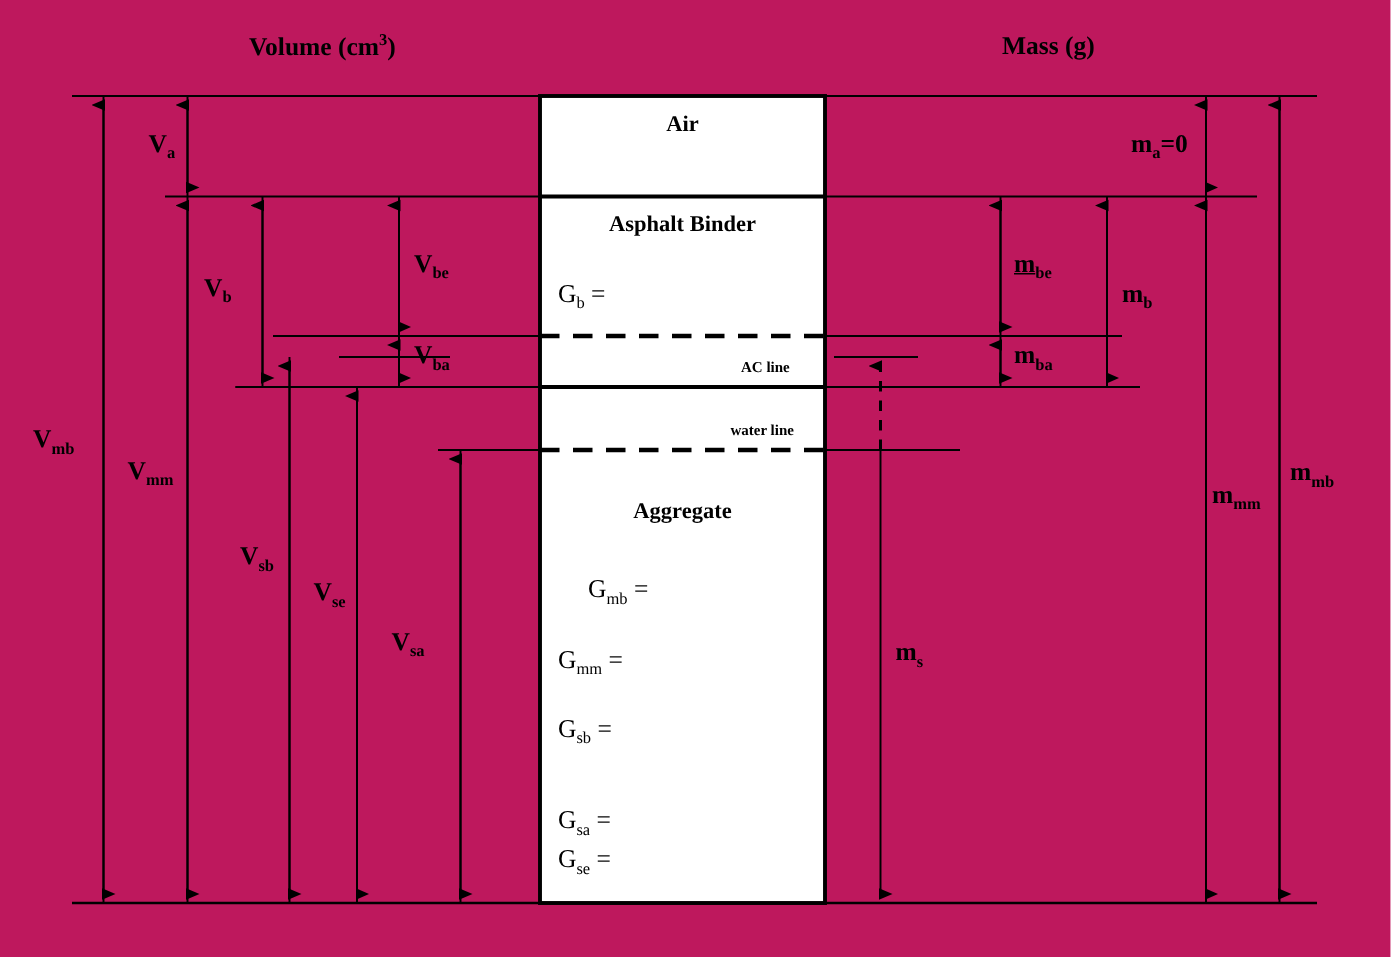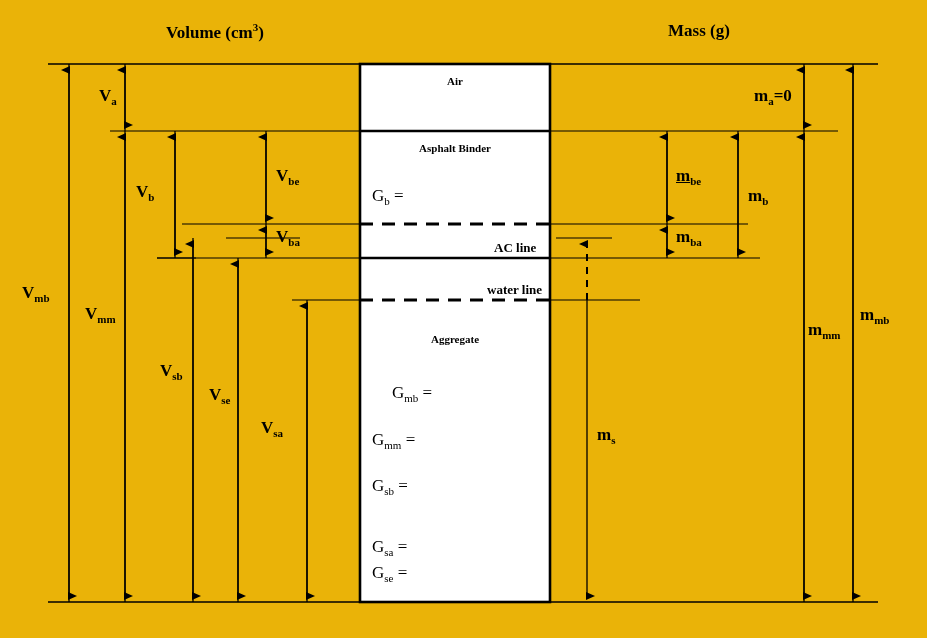--- a/index.html
+++ b/index.html
@@ -8,42 +8,42 @@
     padding: 0;
     background: #ffffff;
   }
   body {
     font-family: "Liberation Serif", "DejaVu Serif", serif;
   }
   #stage {
     position: relative;
     width: 927px;
     height: 638px;
-    background: #eab308;
+    background: #be185d;
     overflow: hidden;
   }
   #diagram {
     position: absolute;
     left: 0;
     top: 0;
     width: 927px;
     height: 638px;
   }
   .hdr {
     position: absolute;
     font-weight: bold;
     font-size: 17px;
     color: #000;
     white-space: nowrap;
   }
   .hdr sup { font-size: 11px; }
   .phase-label {
     position: absolute;
     font-weight: bold;
-    font-size: 11px;
+    font-size: 15px;
     color: #000;
     text-align: center;
     white-space: nowrap;
   }
   .gval {
     position: absolute;
     font-size: 17px;
     color: #000;
     white-space: nowrap;
   }
@@ -52,21 +52,21 @@
     position: absolute;
     font-weight: bold;
     font-size: 17px;
     color: #000;
     white-space: nowrap;
   }
   .vlabel sub, .mlabel sub { font-size: 11px; }
   .tinylbl {
     position: absolute;
     font-weight: bold;
-    font-size: 13px;
+    font-size: 10px;
     color: #000;
     white-space: nowrap;
   }
 </style>
 </head>
 <body>
 
 <div id="stage">
 
   <svg id="diagram" viewBox="0 0 927 638">

